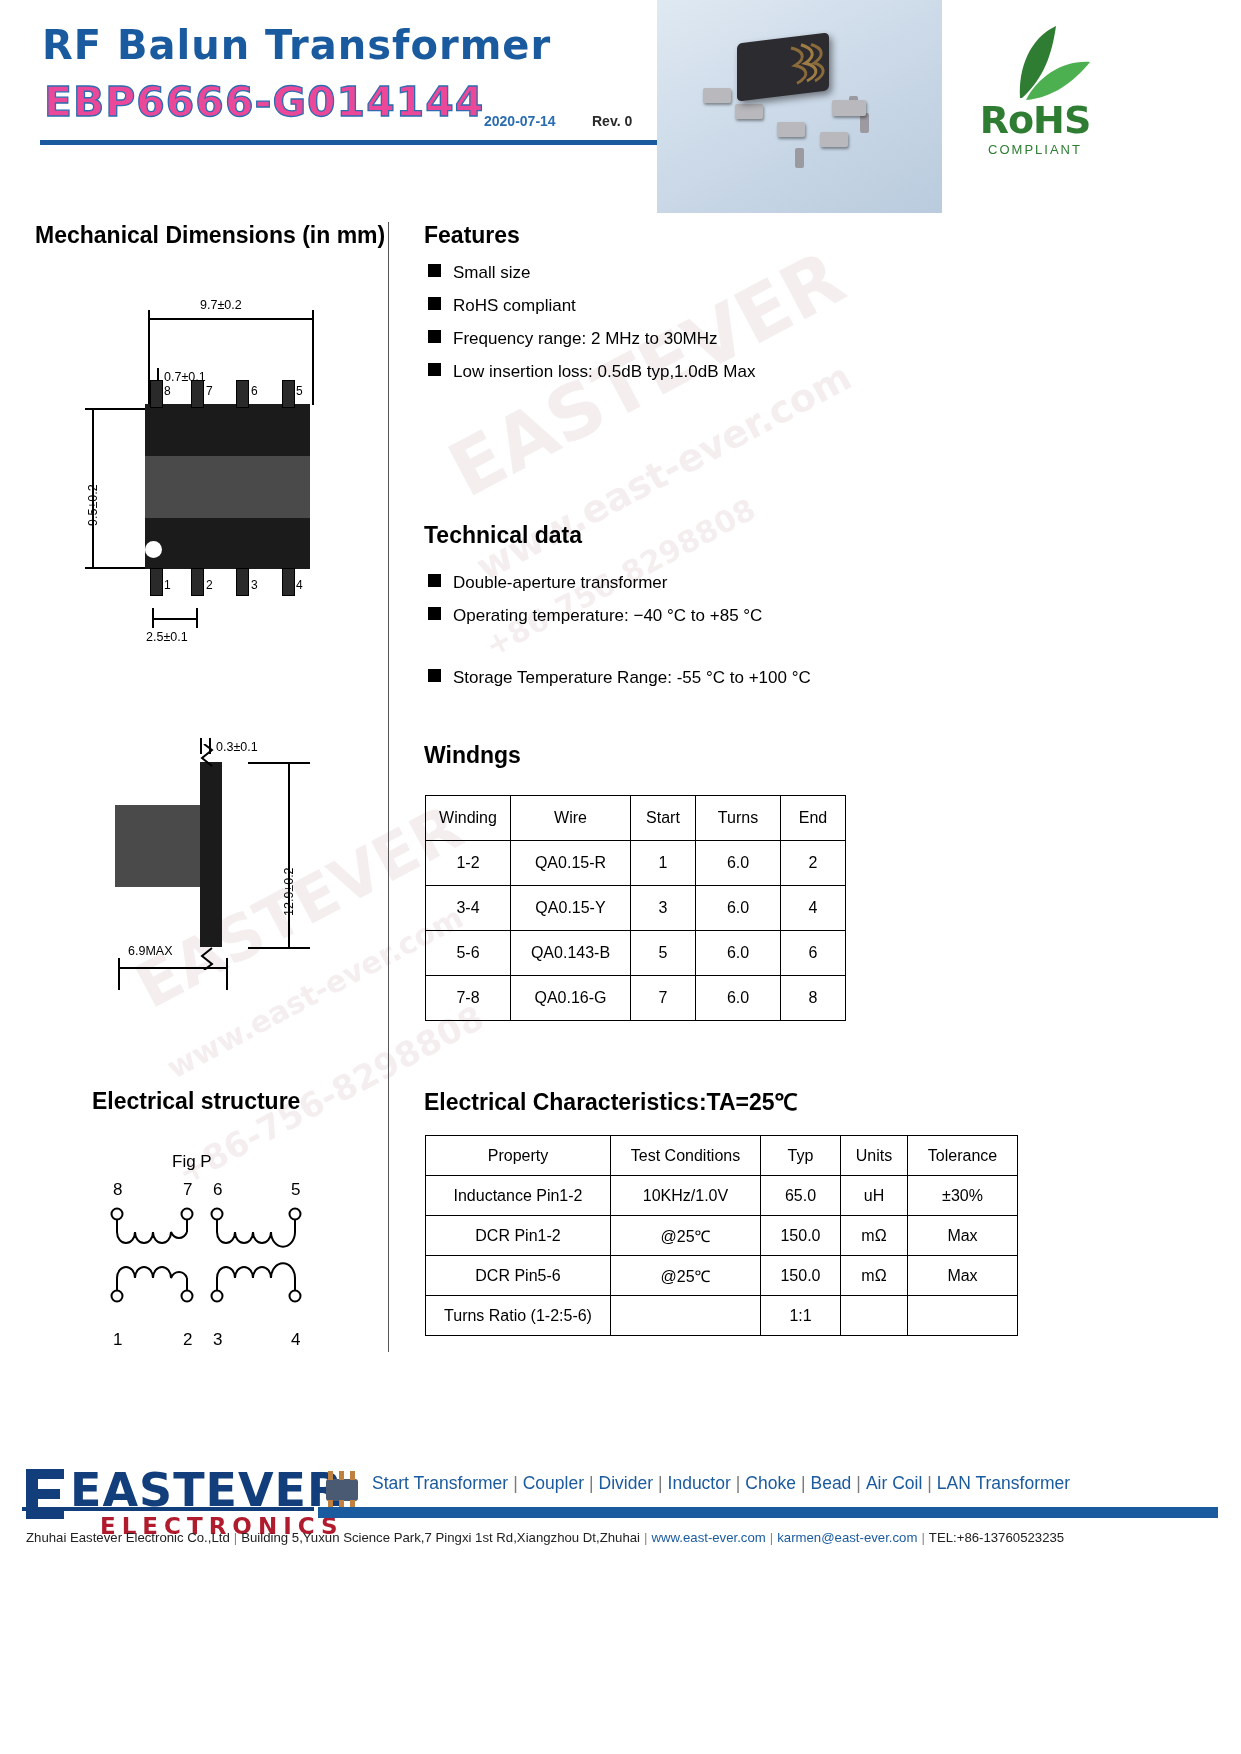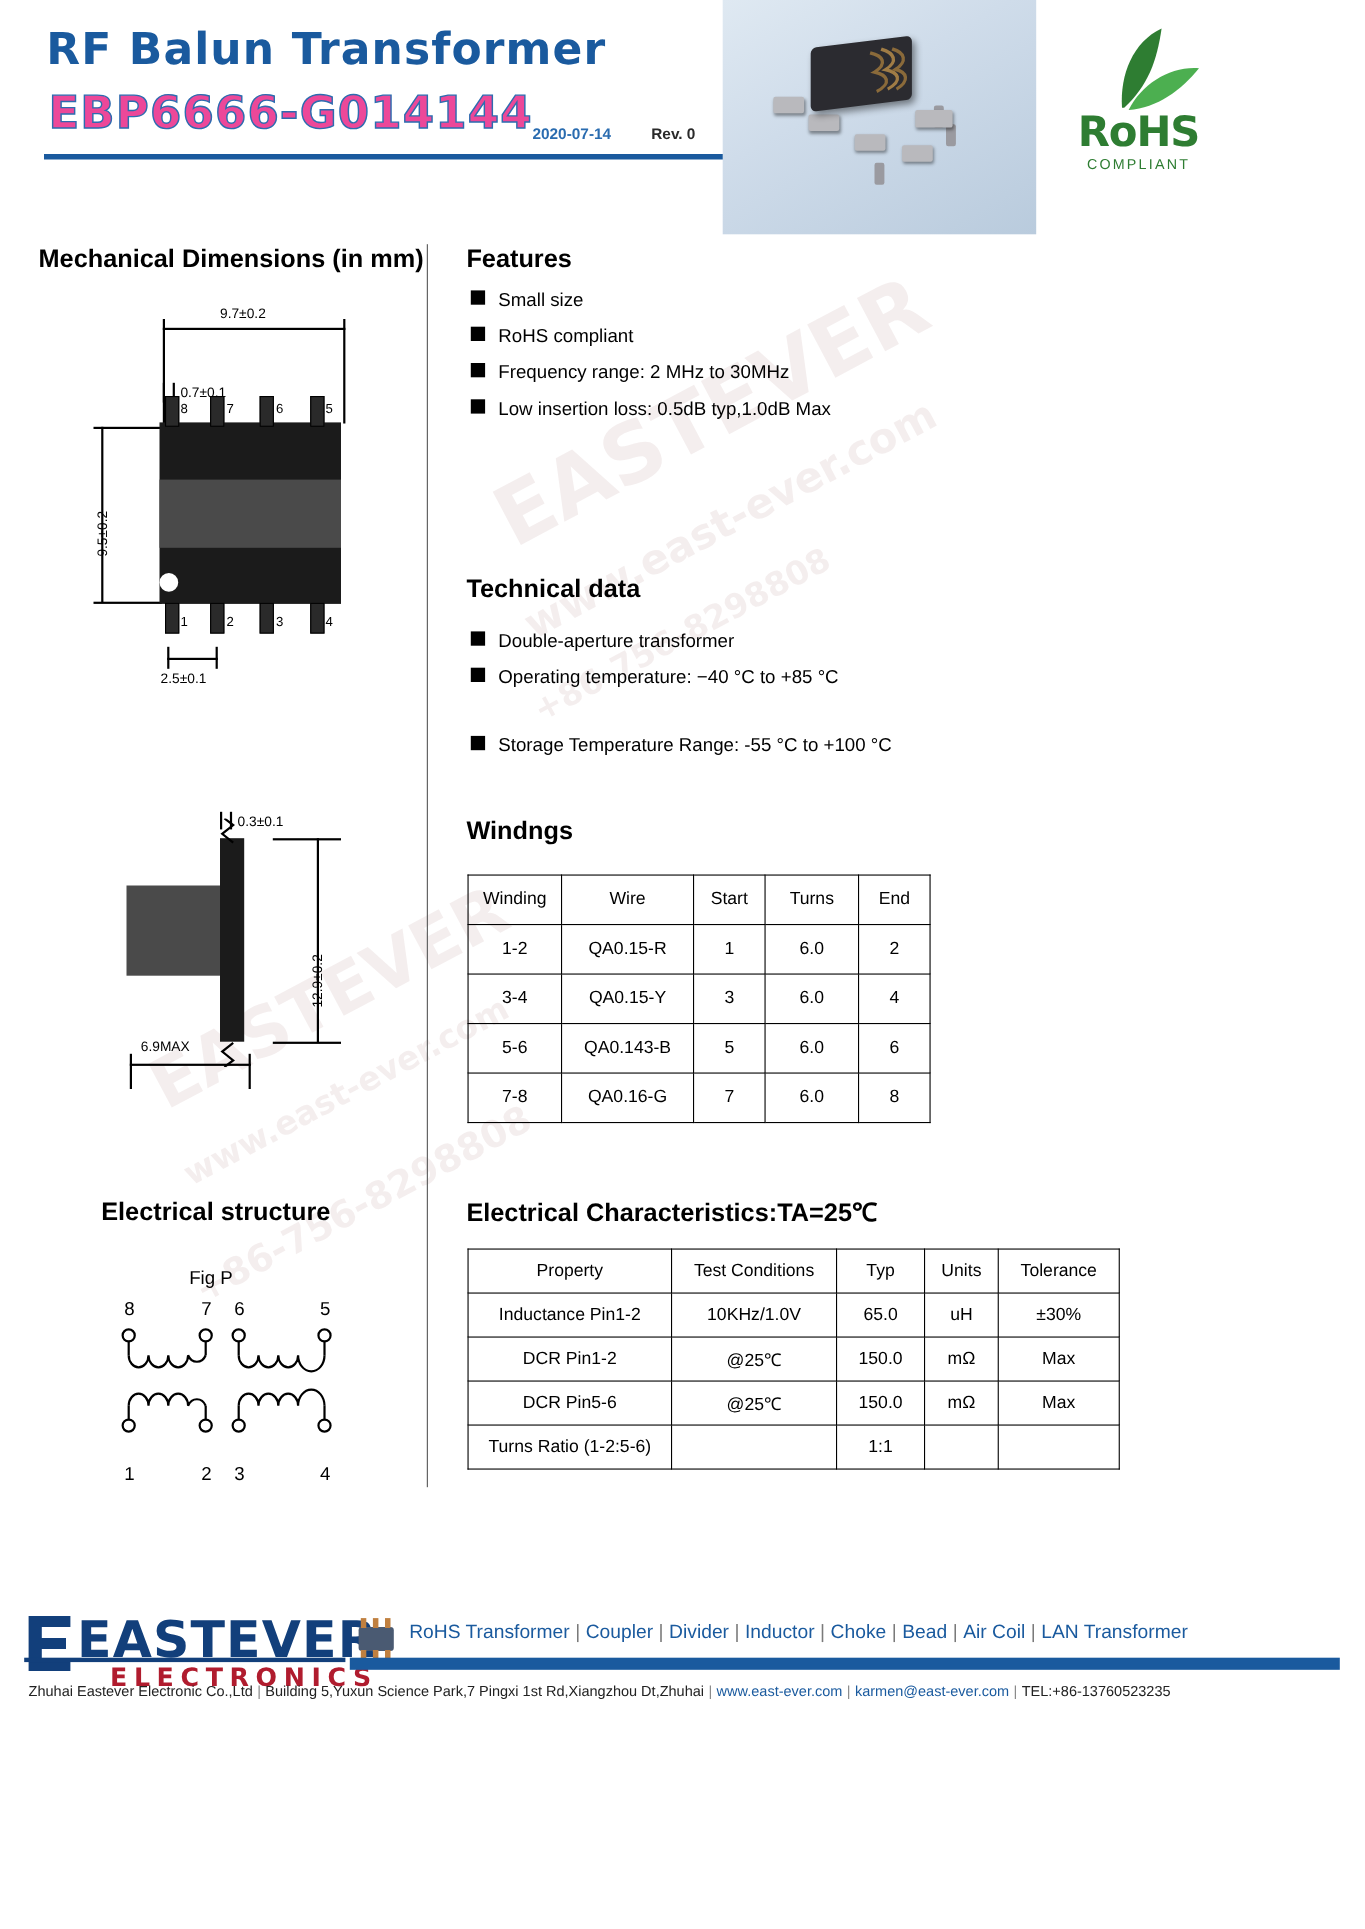--- a/index.html
+++ b/index.html
@@ -98,21 +98,21 @@
   
   .bullet {
     position: absolute; font-size: 17px; white-space: nowrap;
   }
   .bullet .sq {
     display: inline-block; width: 13px; height: 13px;
     background: #000; margin-right: 12px; vertical-align: 1px;
   }
 
   
-  .mech { position: absolute; left: 60px; top: 276px; width: 320px; height: 380px; }
+  .mech { position: absolute; left: 60px; top: 296px; width: 320px; height: 380px; }
   .pkg-body {
     position: absolute; left: 85px; top: 108px;
     width: 165px; height: 165px; background: #1b1b1b;
   }
   .pkg-band {
     position: absolute; left: 85px; top: 160px;
     width: 165px; height: 62px; background: #4a4a4a;
   }
   .notch {
     position: absolute; left: 85px; top: 245px;
@@ -500,21 +500,21 @@
     <rect x="8" y="10" width="32" height="22" rx="3" fill="#4a5a72"></rect>
     <rect x="10" y="2" width="5" height="9" fill="#c08040"></rect>
     <rect x="21" y="2" width="5" height="9" fill="#c08040"></rect>
     <rect x="32" y="2" width="5" height="9" fill="#c08040"></rect>
     <rect x="10" y="31" width="5" height="9" fill="#c08040"></rect>
     <rect x="21" y="31" width="5" height="9" fill="#c08040"></rect>
     <rect x="32" y="31" width="5" height="9" fill="#c08040"></rect>
   </svg>
 
   <div class="footer-cats">
-    <span>RoHS Transformer</span><span class="sep">|</span><span>Coupler</span><span class="sep">|</span><span>Divider</span><span class="sep">|</span><span>Inductor</span><span class="sep">|</span><span>Choke</span><span class="sep">|</span><span>Bead</span><span class="sep">|</span><span>Air Coil</span><span class="sep">|</span><span>LAN Transformer</span>
+    <span>Start Transformer</span><span class="sep">|</span><span>Coupler</span><span class="sep">|</span><span>Divider</span><span class="sep">|</span><span>Inductor</span><span class="sep">|</span><span>Choke</span><span class="sep">|</span><span>Bead</span><span class="sep">|</span><span>Air Coil</span><span class="sep">|</span><span>LAN Transformer</span>
   </div>
 
   <div class="footer-bar"></div>
 
   <div class="footer-addr">
     <span>Zhuhai Eastever Electronic Co.,Ltd</span><span class="pipe">|</span><span>Building 5,Yuxun Science Park,7 Pingxi 1st Rd,Xiangzhou Dt,Zhuhai</span><span class="pipe">|</span><span class="lnk">www.east-ever.com</span><span class="pipe">|</span><span class="lnk">karmen@east-ever.com</span><span class="pipe">|</span><span>TEL:+86-13760523235</span>
   </div>
 </div>
 
 </body></html>

